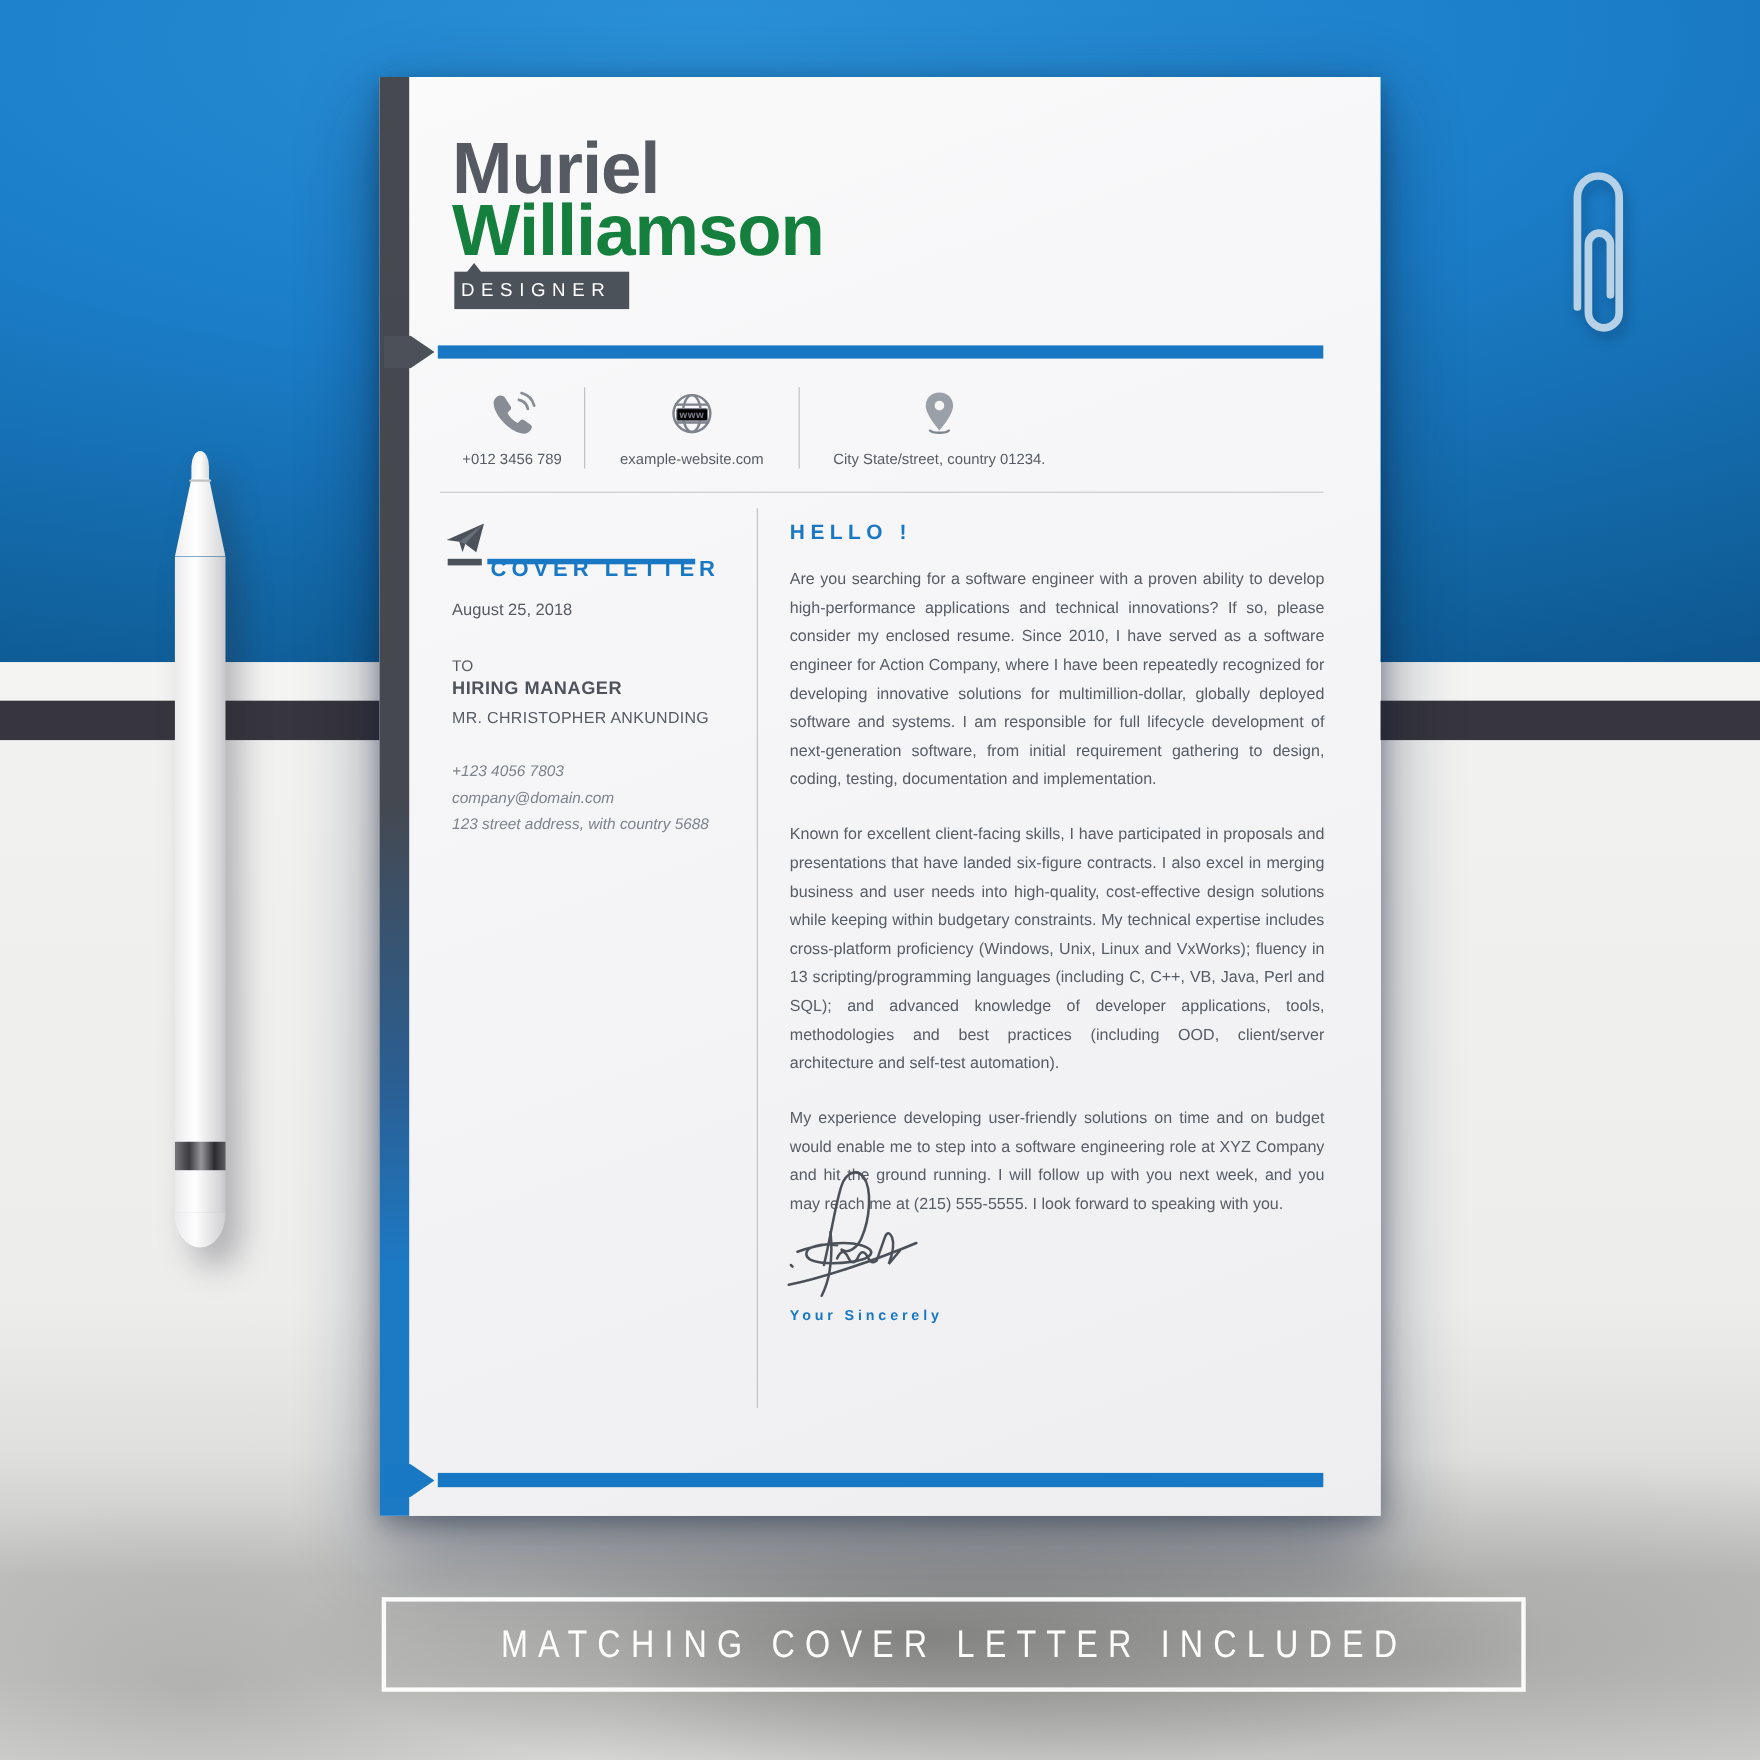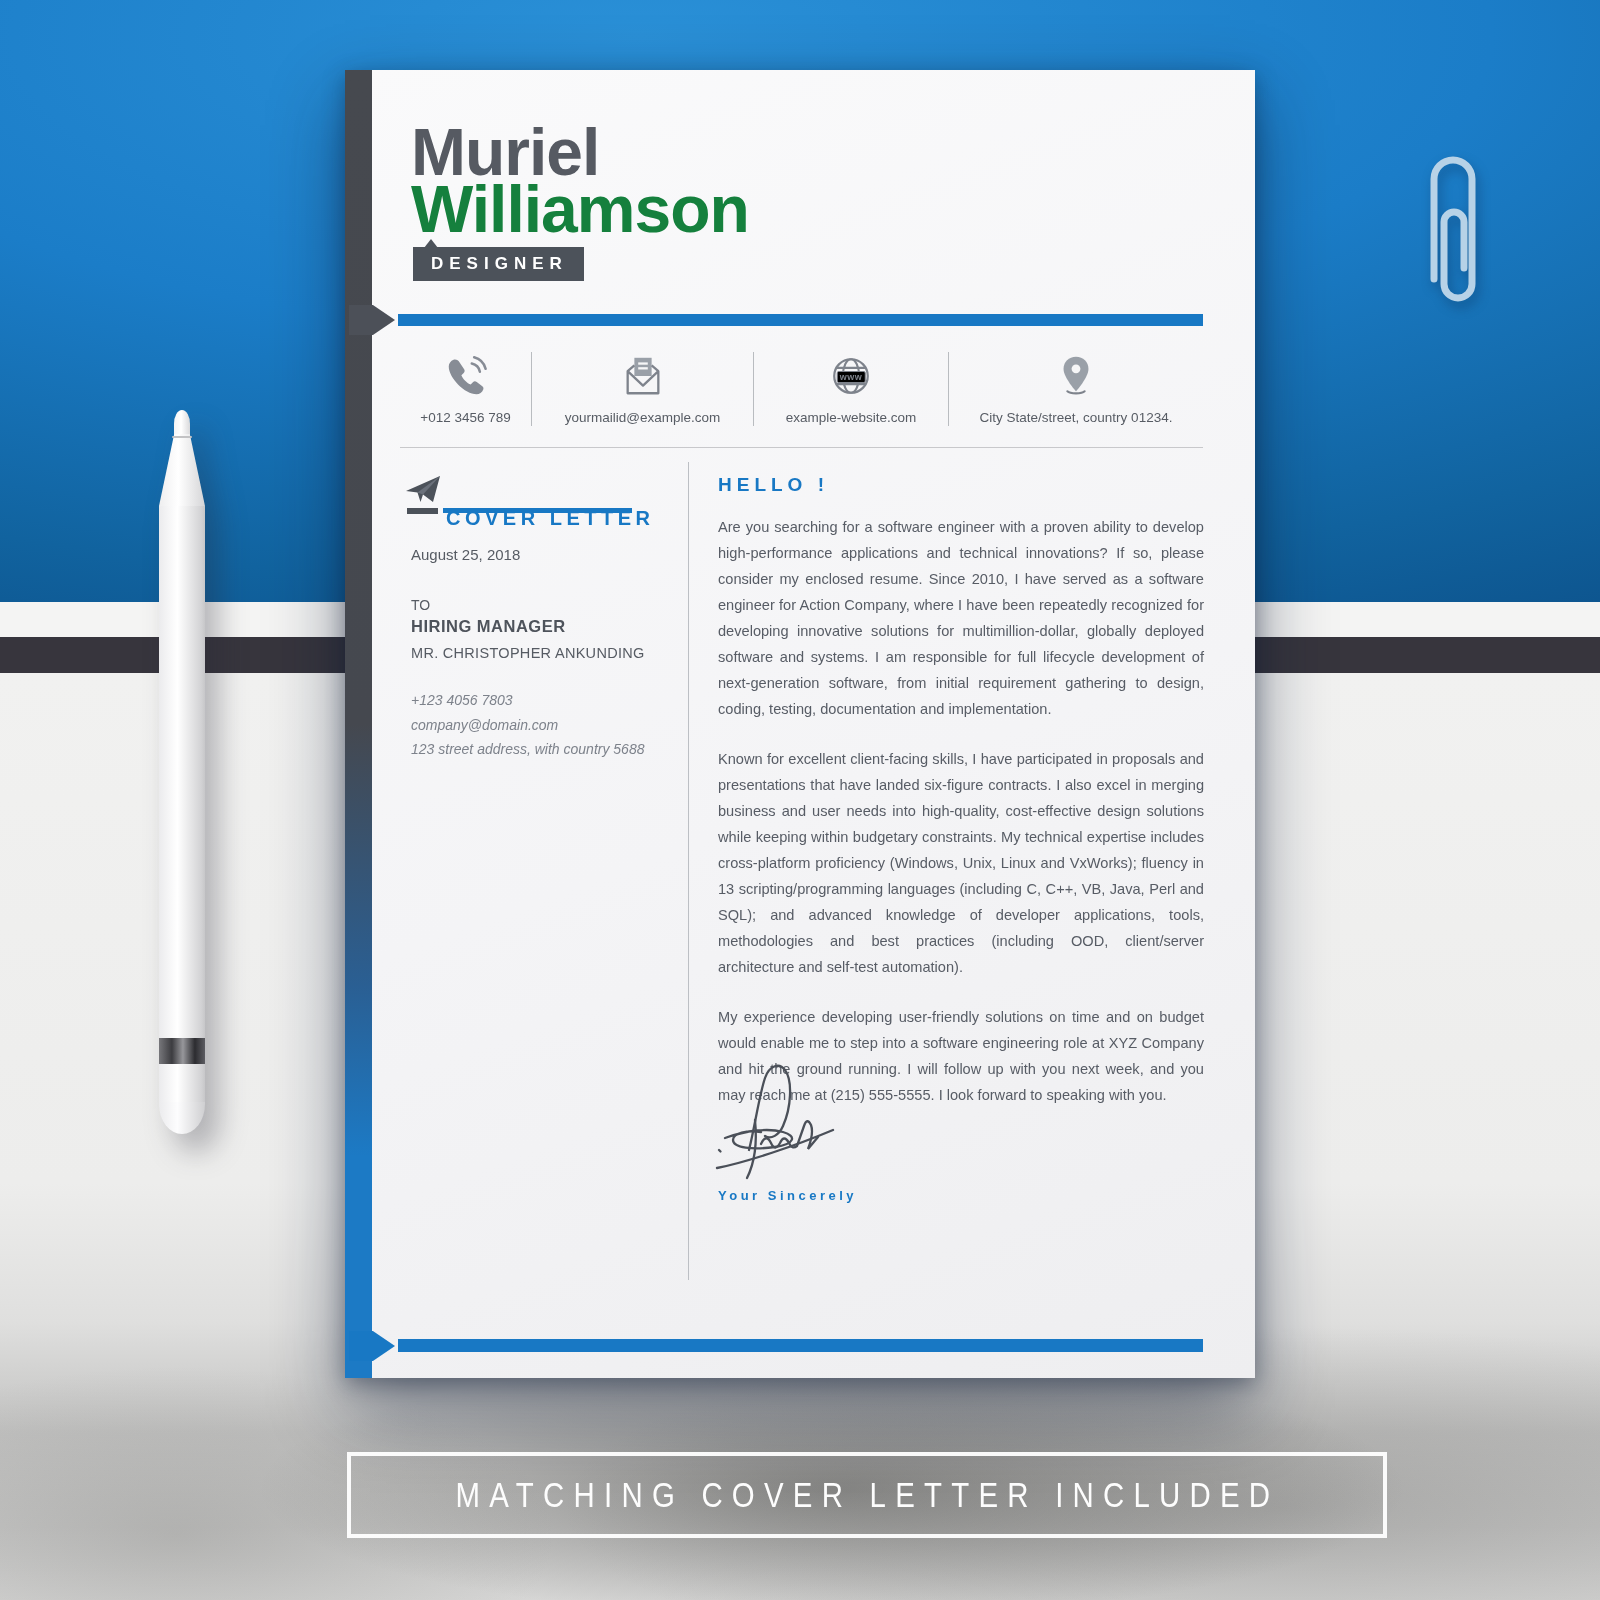--- a/index.html
+++ b/index.html
@@ -37,22 +37,22 @@
   .side-strip { left:345px; top:70px; width:27px; height:1308px;
     background:linear-gradient(180deg,#46494f 0%,#45484f 50%,#2a5f93 70%,#1c7ac5 83%,#1c7ac5 100%); }
   .notch { width:46px; height:30px; -webkit-clip-path:polygon(0 0,52% 0,100% 50%,52% 100%,0 100%); clip-path:polygon(0 0,52% 0,100% 50%,52% 100%,0 100%); }
   .notch-top { left:349px; top:305px; background:#4c5058; }
   .notch-bottom { left:349px; top:1331px; background:#1878c4; }
 
   
   .name { left:411px; top:124px; font-size:66px; font-weight:700; line-height:57px; letter-spacing:-1px; }
   .name .first { color:#565a62; display:block; }
   .name .last { color:#15803d; display:block; }
-  .role-badge { left:413px; top:247px; background:#4c525a; color:#ffffff; font-size:17px; font-weight:700;
-    letter-spacing:6px; padding:7px 16px 7px 18px; }
+  .role-badge { left:413px; top:247px; background:#4c525a; color:#ffffff; font-size:17px; font-weight:400;
+    letter-spacing:6px; padding:7px 16px 7px 6px; }
   .role-badge::before { content:""; position:absolute; top:-8px; left:11px;
     border-left:7px solid transparent; border-right:7px solid transparent; border-bottom:9px solid #4c525a; }
   .rule-blue-top { left:398px; top:314px; width:805px; height:12px; background:#1878c4; }
 
   
   .contact-row { left:400px; top:352px; width:803px; height:74px; display:flex; }
   .contact-cell { display:flex; flex-direction:column; align-items:center; justify-content:flex-start; }
   .contact-cell + .contact-cell { border-left:1px solid #b9bcc0; }
   .c1{ width:131px; } .c2{ width:222px; } .c3{ width:195px; } .c4{ width:255px; }
   .contact-icon { height:48px; display:flex; align-items:center; justify-content:center; position:relative; }
@@ -128,32 +128,20 @@
 
 <div class="abs contact-row">
   <div class="contact-cell c1">
     <div class="contact-icon">
       <svg width="46" height="46" viewBox="0 0 48 48">
         <path d="M11 7 C8 8 6 11 6 14 c0 12 17 29 29 29 3 0 6-2 7-5 c.6-1.7 0-2.6-1.3-3.6 l-5.5-4.2 c-1.4-1-2.8-.9-4 .3 l-2.3 2.3 c-3.4-1-8.6-6.2-9.7-9.7 l2.4-2.3 c1.2-1.2 1.3-2.6.3-4 L17 9.3 C16 7.6 14 6.4 11 7 Z" fill="#878c95"></path>
         <path d="M30 11 a11 11 0 0 1 8.5 8.5 M32.5 4.5 a17 17 0 0 1 12 12" fill="none" stroke="#878c95" stroke-width="2.6" stroke-linecap="round"></path>
       </svg>
     </div>
     <div class="contact-label">+012 3456 789</div>
-  </div>
-  <div class="contact-cell c2">
-    <div class="contact-icon">
-      <svg width="46" height="46" viewBox="0 0 48 48">
-        <rect x="15" y="5" width="18" height="19" fill="#9aa0a8"></rect>
-        <line x1="19" y1="11" x2="29" y2="11" stroke="#f6f6f7" stroke-width="2.4"></line>
-        <line x1="19" y1="16" x2="29" y2="16" stroke="#f6f6f7" stroke-width="2.4"></line>
-        <path d="M8 19 L15 13 M40 19 L33 13" stroke="#7e838c" stroke-width="2.4" fill="none"></path>
-        <path d="M8 19 L24 34 L40 19 L40 42 L8 42 Z" fill="#f6f6f7" stroke="#7e838c" stroke-width="2.4" stroke-linejoin="round"></path>
-      </svg>
-    </div>
-    <div class="contact-label">yourmailid@example.com</div>
   </div>
   <div class="contact-cell c3">
     <div class="contact-icon">
       <svg width="46" height="46" viewBox="0 0 48 48" fill="none" stroke="#7e838c" stroke-width="2.3">
         <circle cx="24" cy="24" r="17.5"></circle>
         <ellipse cx="24" cy="24" rx="8.5" ry="17.5"></ellipse>
         <path d="M8 15.5 h32 M8 32.5 h32"></path>
       </svg>
       <span class="globe-www">www</span>
     </div>

